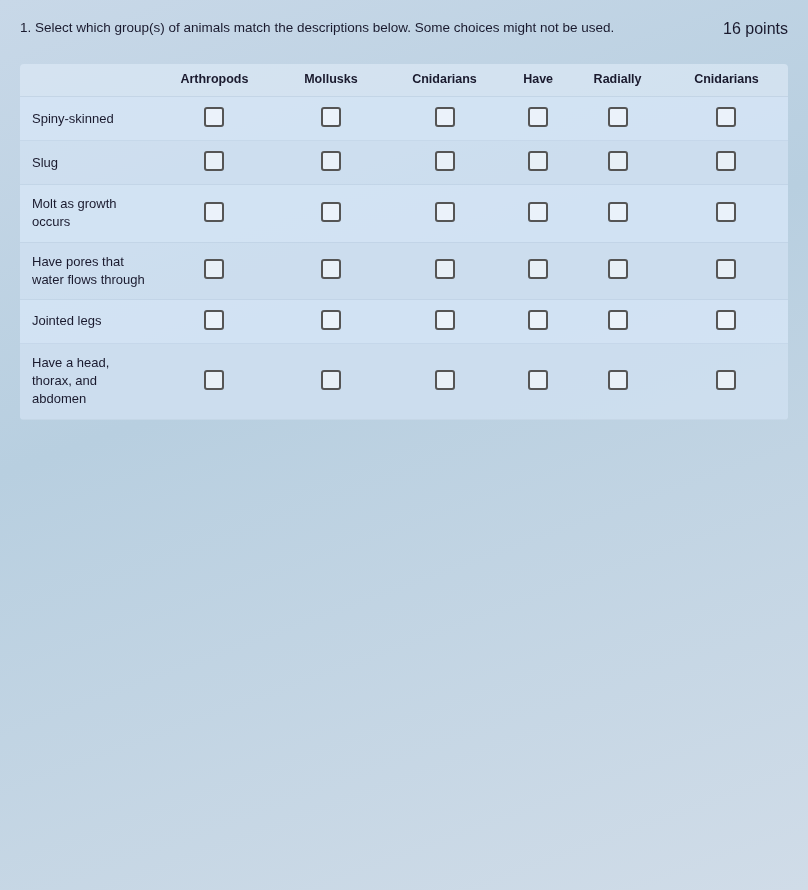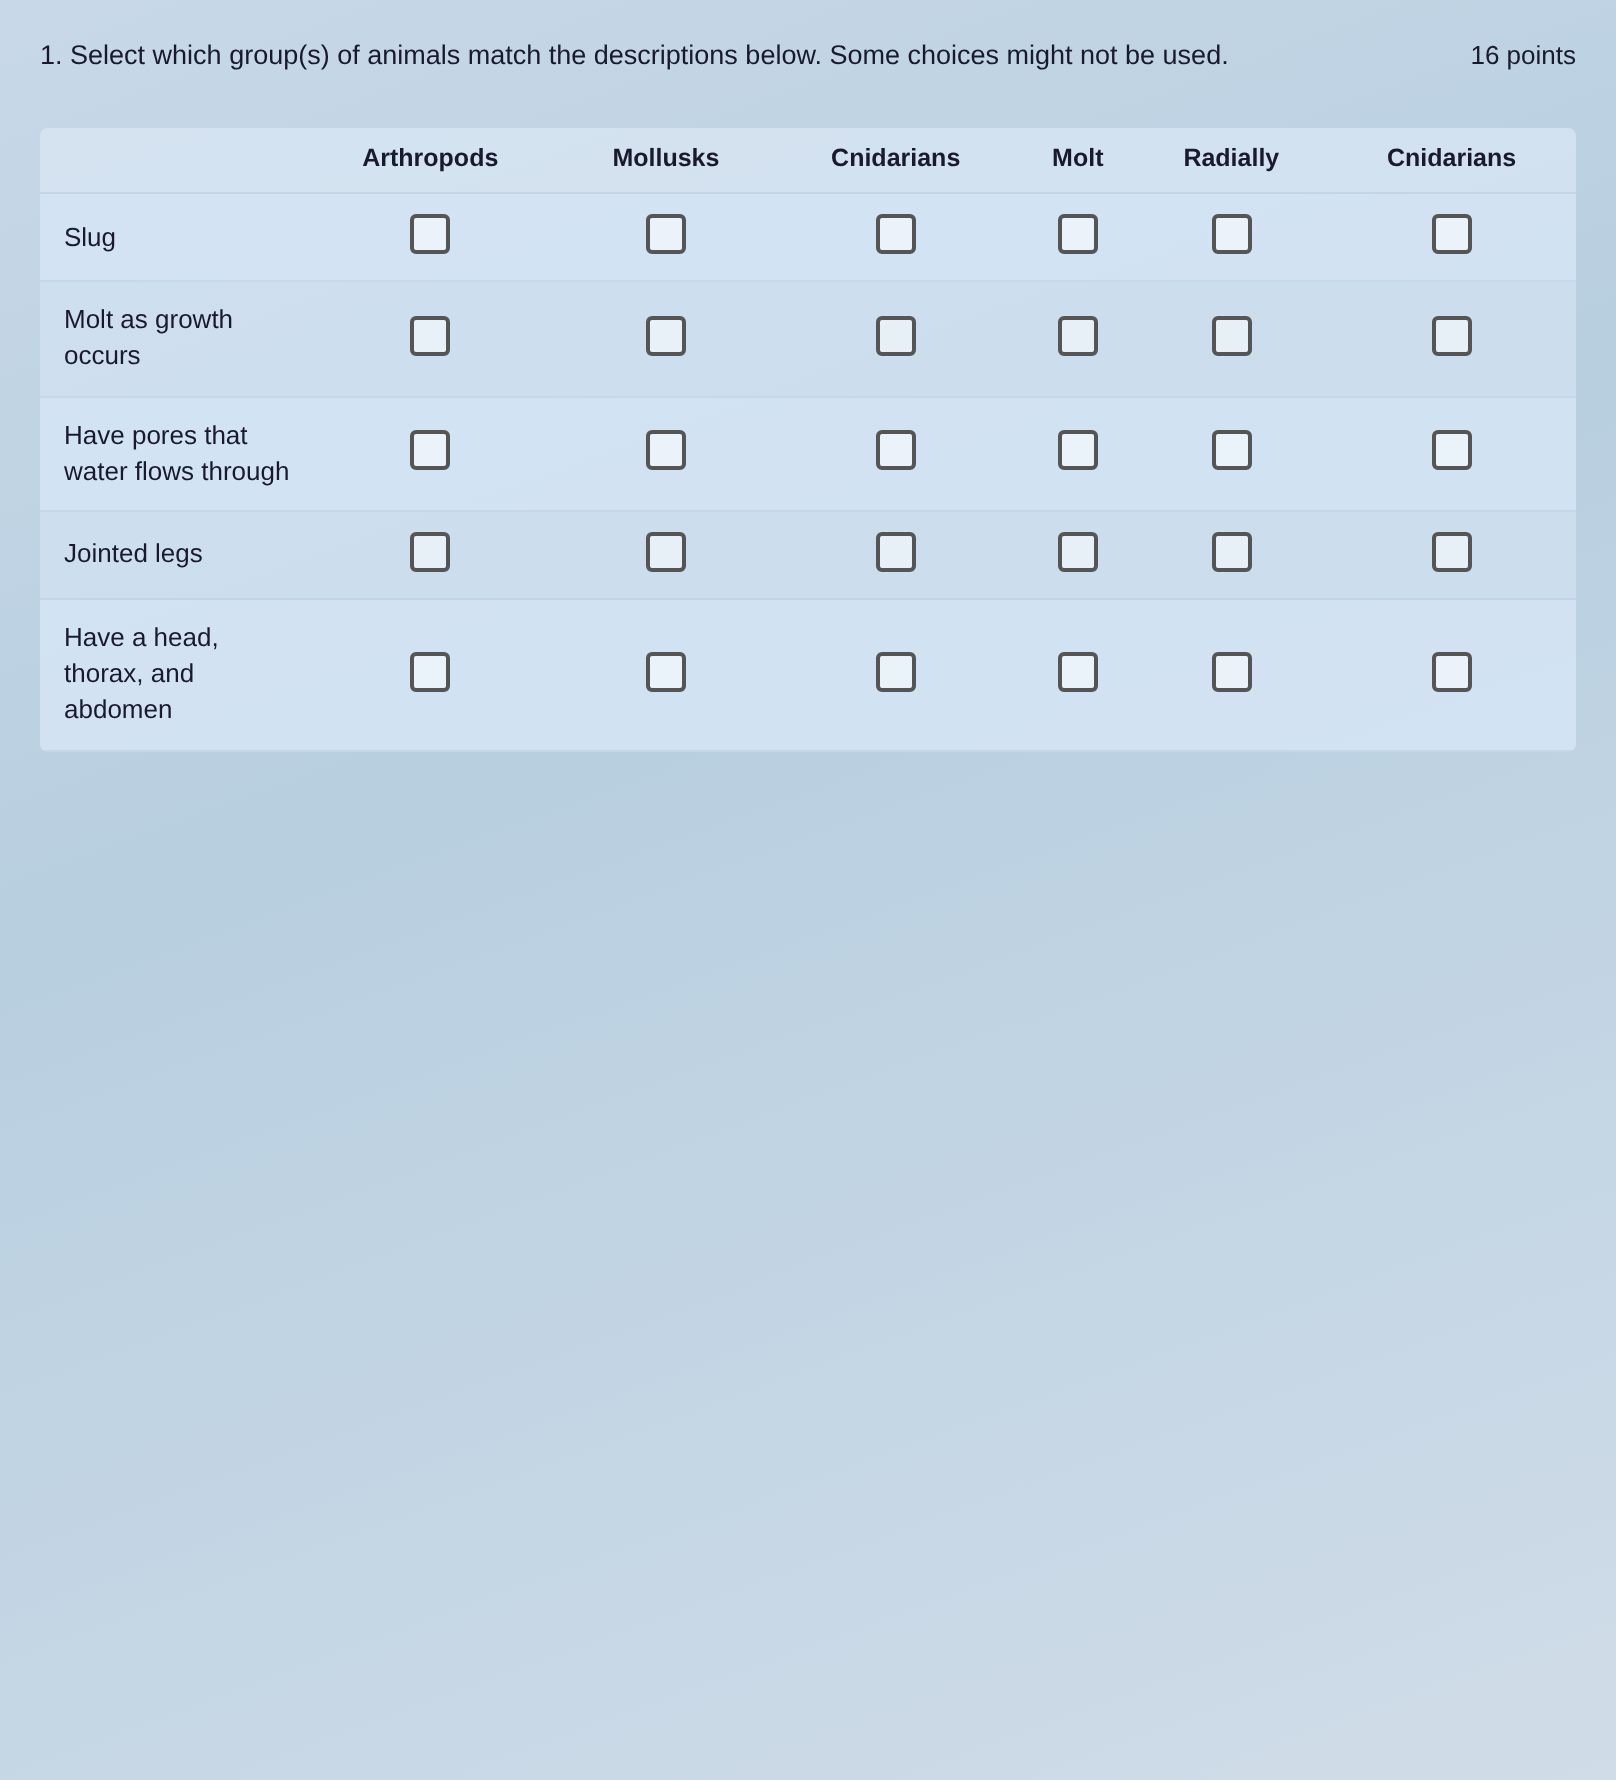--- a/index.html
+++ b/index.html
@@ -22,21 +22,21 @@
     }
 
     .question-text {
       font-size: 13.5px;
       color: #1a1a2e;
       max-width: 680px;
       line-height: 1.5;
     }
 
     .points-label {
-      font-size: 13px;
+      font-size: 16px;
       color: #1a1a2e;
       white-space: nowrap;
       margin-left: 10px;
       padding-top: 2px;
     }
 
     .table-wrapper {
       background: rgba(220, 232, 245, 0.7);
       border-radius: 4px;
       overflow: hidden;
@@ -115,26 +115,35 @@
 </div>
 
 <div class="table-wrapper">
   <table>
     <thead>
       <tr>
         <th class="row-header"></th>
         <th>Arthropods</th>
         <th>Mollusks</th>
         <th>Cnidarians</th>
-        <th>Molt</th>
+        <th>Have</th>
         <th>Radially</th>
         <th>Cnidarians</th>
       </tr>
     </thead>
     <tbody id="table-body">
+    <tr>
+          <td class="row-label">Spiny-skinned</td>
+          <td><span class="checkbox" title="Spiny-skinned - Arthropods"></span></td>
+          <td><span class="checkbox" title="Spiny-skinned - Mollusks"></span></td>
+          <td><span class="checkbox" title="Spiny-skinned - Echinoderms"></span></td>
+          <td><span class="checkbox" title="Spiny-skinned - Worms"></span></td>
+          <td><span class="checkbox" title="Spiny-skinned - Porifera"></span></td>
+          <td><span class="checkbox" title="Spiny-skinned - Cnidarians"></span></td>
+        </tr>
         <tr>
           <td class="row-label">Slug</td>
           <td><span class="checkbox" title="Slug - Arthropods"></span></td>
           <td><span class="checkbox" title="Slug - Mollusks"></span></td>
           <td><span class="checkbox" title="Slug - Echinoderms"></span></td>
           <td><span class="checkbox" title="Slug - Worms"></span></td>
           <td><span class="checkbox" title="Slug - Porifera"></span></td>
           <td><span class="checkbox" title="Slug - Cnidarians"></span></td>
         </tr>
         <tr>

